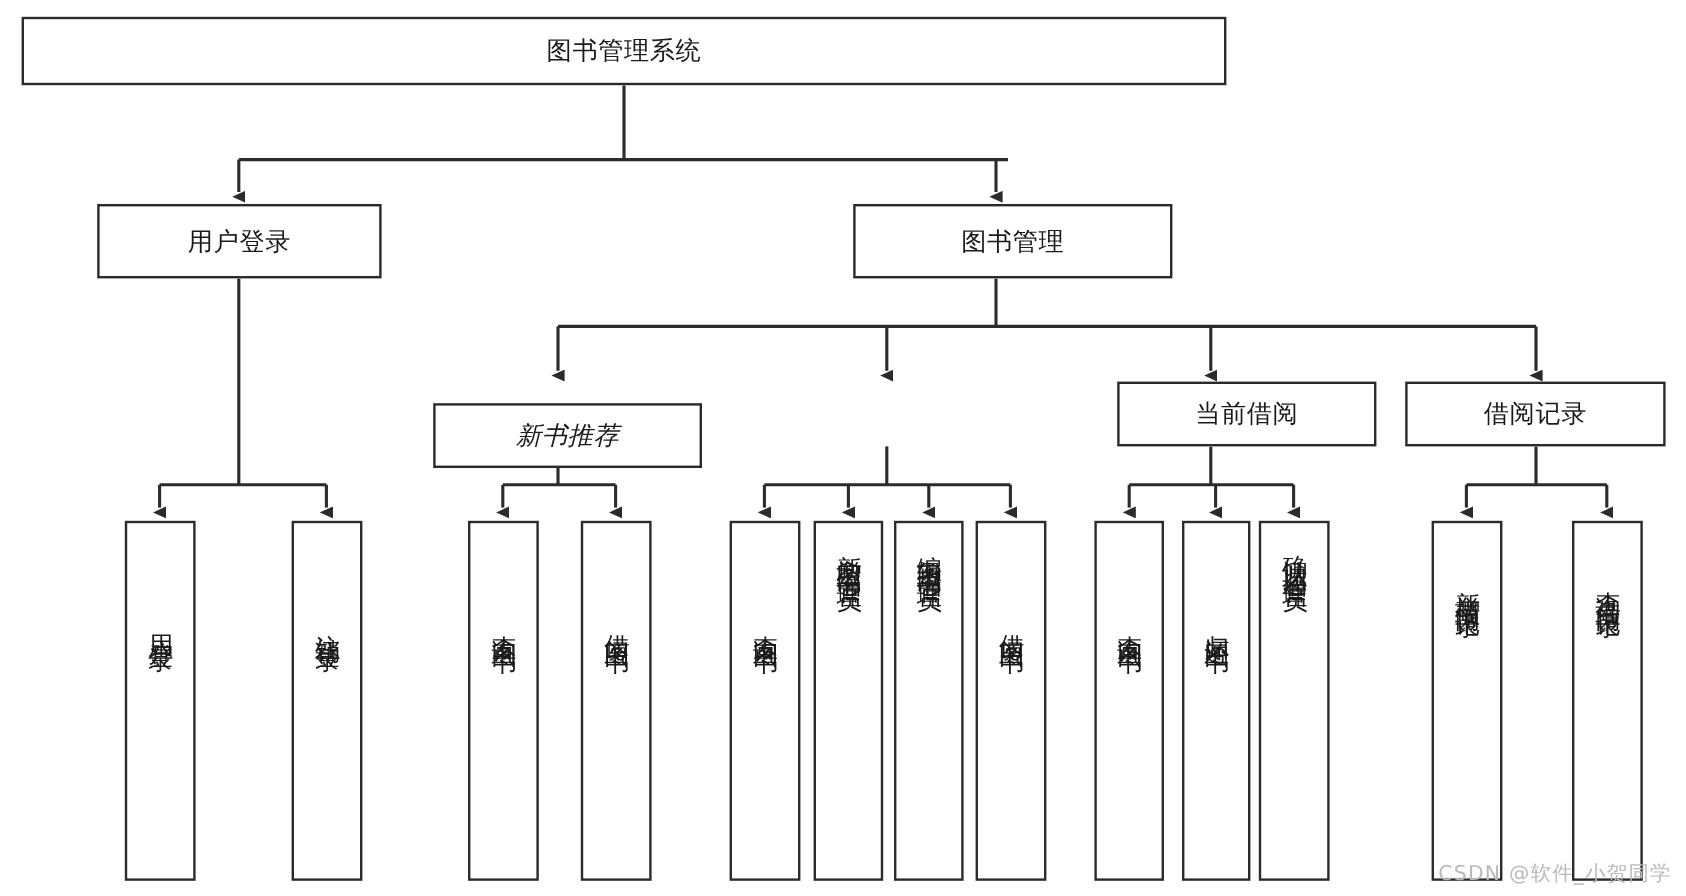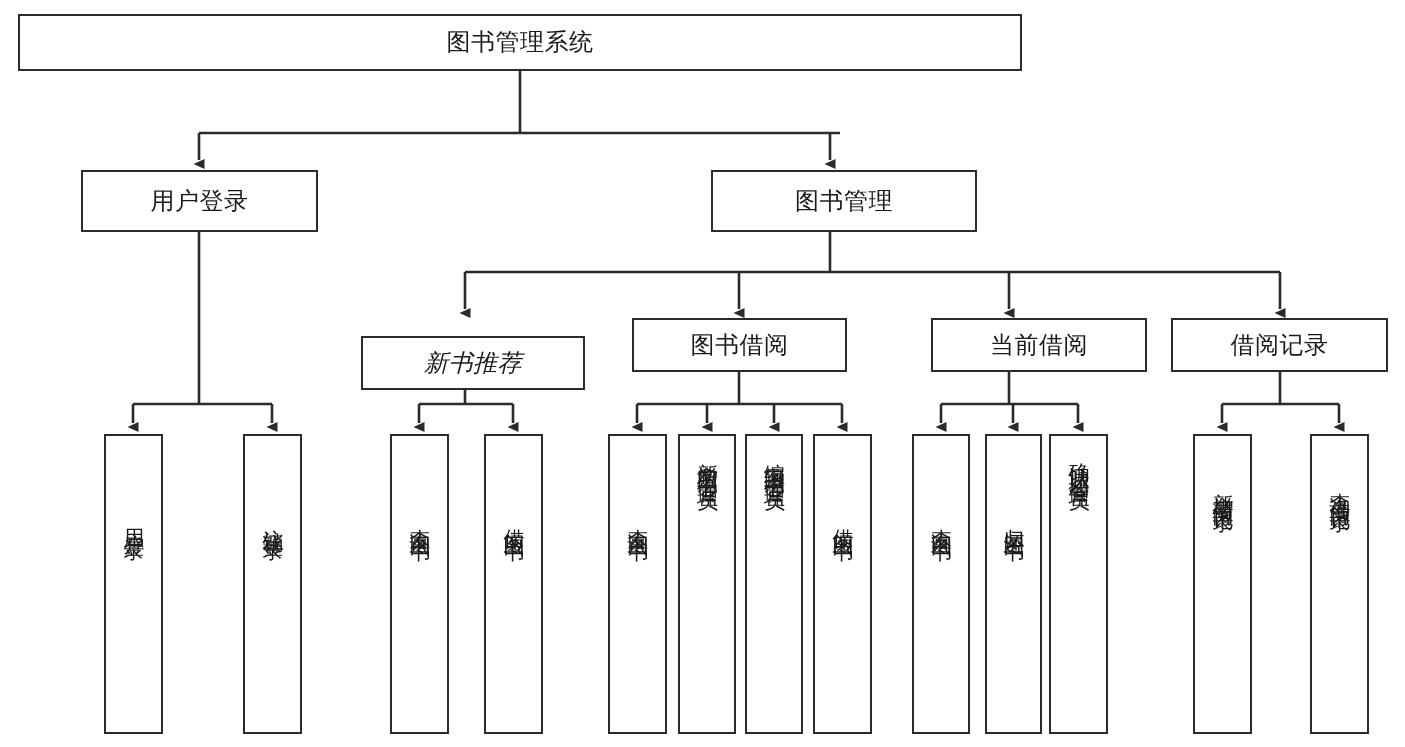--- a/index.html
+++ b/index.html
@@ -37,21 +37,21 @@
     z-index: 2;
   }
   .node-label {
     display: block;
     text-align: center;
     line-height: 1.28;
     letter-spacing: 0.5px;
     white-space: nowrap;
   }
   .node.horizontal .node-label {
-    font-size: 24px;
+    font-size: 21px;
   }
   .node.vertical {
     align-items: flex-start;
     justify-content: center;
     padding-top: 14px;
   }
   .node.vertical .node-label {
     writing-mode: vertical-rl;
     text-orientation: upright;
     font-size: 21px;
@@ -134,23 +134,20 @@
   </div>
 
   <div class="node horizontal" style="left:711px; top:170px; width:266px; height:62px;">
     <span class="node-label">图书管理</span>
   </div>
 
   <div class="node horizontal" style="left:361px; top:336px; width:224px; height:54px;font-style:italic;">
     <span class="node-label">新书推荐</span>
   </div>
 
-  <div class="node horizontal" style="left:632px; top:318px; width:215px; height:54px;">
-    <span class="node-label">图书借阅</span>
-  </div>
 
   <div class="node horizontal" style="left:931px; top:318px; width:216px; height:54px;">
     <span class="node-label">当前借阅</span>
   </div>
 
   <div class="node horizontal" style="left:1171px; top:318px; width:217px; height:54px;">
     <span class="node-label">借阅记录</span>
   </div>
 
   <div class="node vertical" style="left:104px; top:434px; width:59px; height:300px; padding-top:76px;">
@@ -198,14 +195,15 @@
   </div>
 
   <div class="node vertical" style="left:1193px; top:434px; width:59px; height:300px; padding-top:40px;">
     <span class="node-label">新增借阅记录</span>
   </div>
 
   <div class="node vertical" style="left:1310px; top:434px; width:59px; height:300px; padding-top:40px;">
     <span class="node-label">查询借阅记录</span>
   </div>
 
+  <div id="watermark">CSDN @软件_小贺同学</div>
 
 </div>
 
 </body></html>

